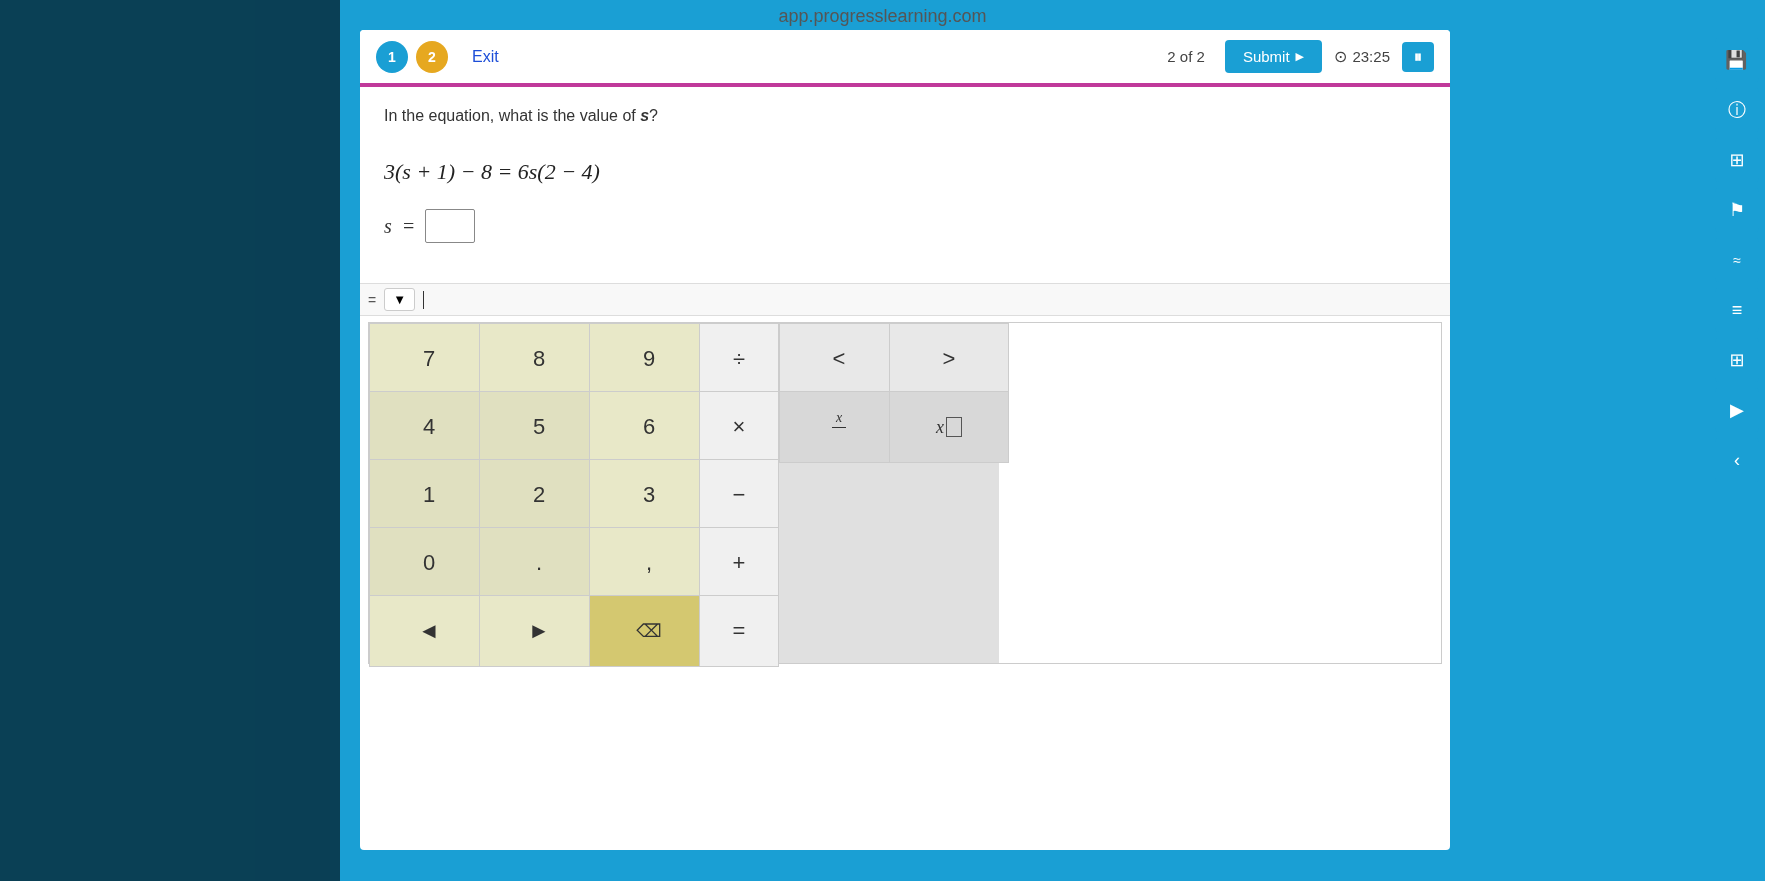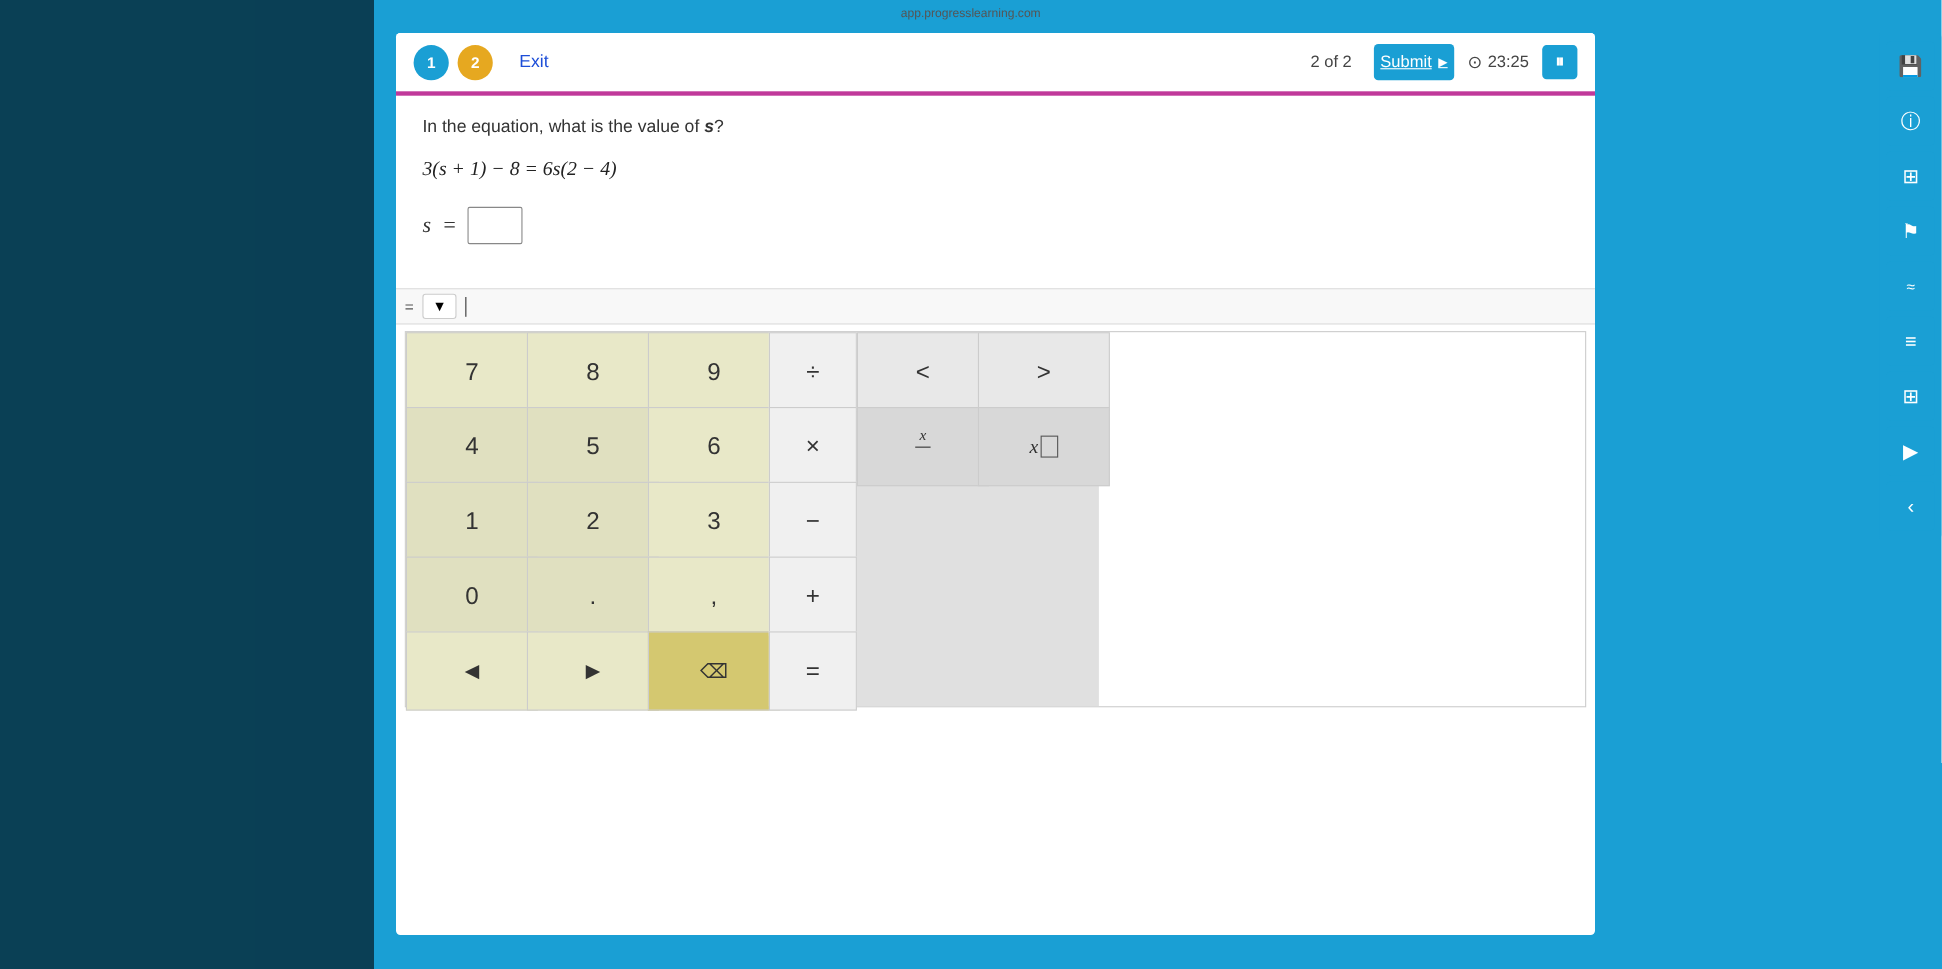--- a/index.html
+++ b/index.html
@@ -42,28 +42,27 @@
     .question-counter {
       font-size: 15px;
       color: #444;
       margin-right: 8px;
     }
 
     .submit-btn {
       background: #1a9fd4;
       color: white;
       border: none;
-      padding: 8px 6px;
+      padding: 8px 18px;
       border-radius: 4px;
       font-size: 15px;
       cursor: pointer;
       display: flex;
       align-items: center;
       gap: 6px;
-      text-decoration: underline;
     }
 
     .submit-btn::after {
       content: '▶';
       font-size: 11px;
     }
 
     .timer {
       display: flex;
       align-items: center;
@@ -95,30 +94,30 @@
     }
 
     
     .question-area {
       padding: 20px 24px;
     }
 
     .question-text {
       font-size: 16px;
       color: #333;
-      margin-bottom: 18px;
+      margin-bottom: 34px;
     }
 
     .question-text em {
       font-style: italic;
       font-weight: bold;
     }
 
     .equation {
-      font-size: 18px;
+      font-size: 22px;
       color: #222;
       font-style: italic;
       margin-bottom: 24px;
       font-family: 'Times New Roman', serif;
     }
 
     .answer-row {
       display: flex;
       align-items: center;
       gap: 10px;
@@ -300,21 +299,21 @@
       cursor: pointer;
       padding: 4px 8px;
     }
 
     
     .url-bar {
       position: absolute;
       top: 6px;
       left: 50%;
       transform: translateX(-50%);
-      font-size: 11px;
+      font-size: 18px;
       color: #555;
       background: transparent;
     }
   </style>
 </head>
 <body>
 
 <div class="dark-overlay"></div>
 
 <div class="url-bar">

